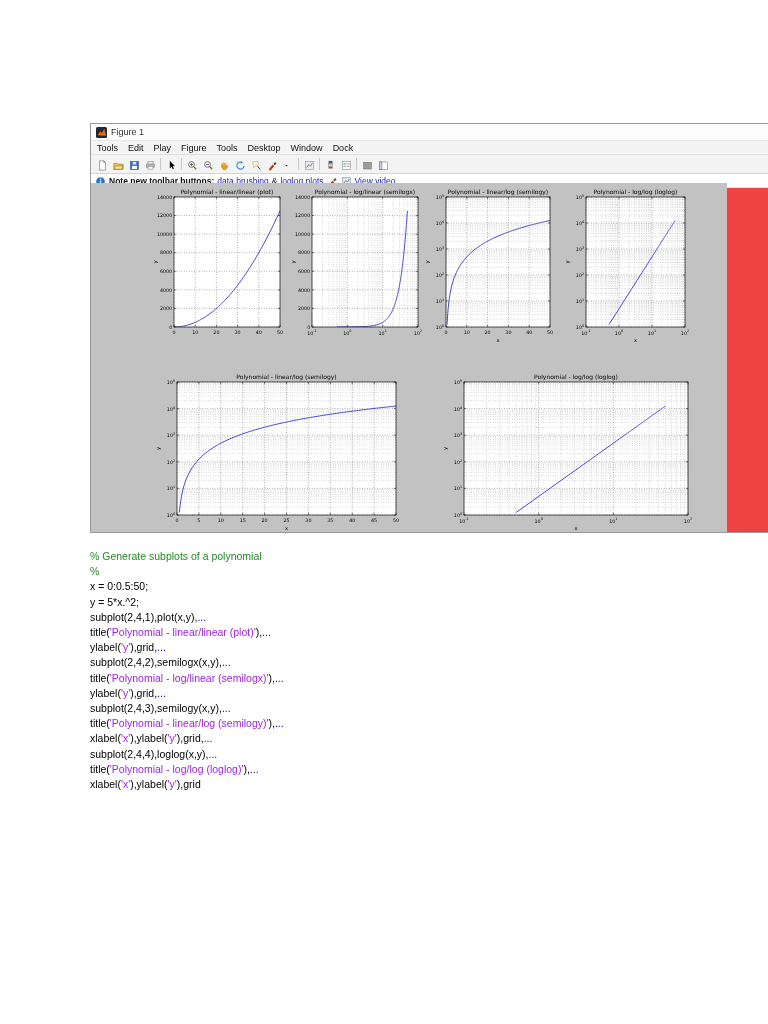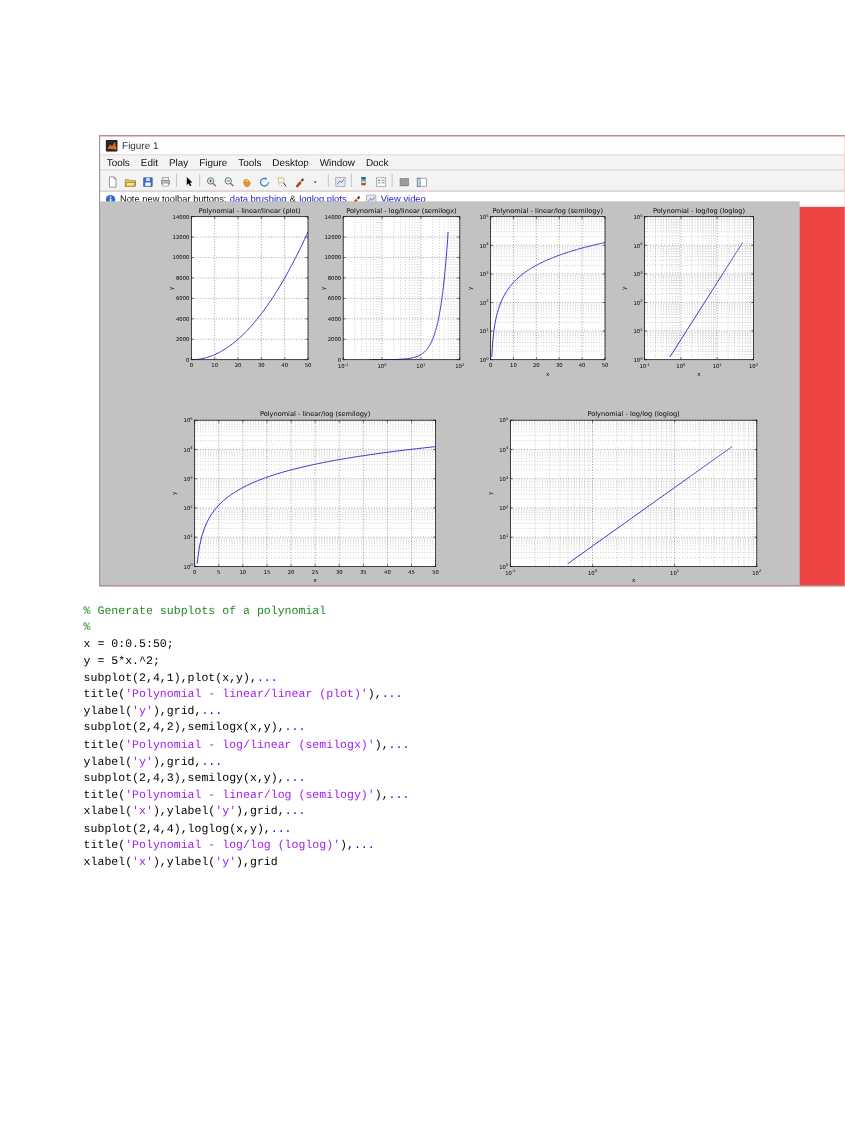--- a/index.html
+++ b/index.html
@@ -24,29 +24,29 @@
   .toolbar{height:18px;display:flex;align-items:center;padding:0 3px;background:#f3f3f3;
            border-top:1px solid #e0e0e0;border-bottom:1px solid #d4d4d4;position:relative}
   .tool{width:16px;height:15px;display:flex;align-items:center;justify-content:center}
   .sep{width:1px;height:12px;background:#c9c9c9;margin:0 2px}
   .dockbtn{position:absolute;right:-1px;top:1px;height:13px;background:#f2efda;
            border:1px solid #99976f;font-size:8px;color:#222;padding:4px 2px;
            display:flex;align-items:center;white-space:nowrap;overflow:hidden;max-width:31px}
 
   .infobar{height:13px;background:#ffffff;display:flex;align-items:center;gap:3px;
            padding:0 4px;font-size:8.5px;color:#111;border-bottom:1px solid #e4e4e4}
-  .infobar .note{font-weight:normal}
+  .infobar .note{font-weight:bold}
   .infobar .lnk{color:#1414c8;cursor:pointer}
   .mini-icon{display:inline-flex;width:11px;height:11px}
 
   .canvas{position:absolute;left:0;top:59px;width:636px;height:349px;background:#c2c2c2}
   .canvas svg{display:block}
   .canvas text{font-family:"DejaVu Sans","Liberation Sans",sans-serif}
 
-  #codeblock{position:absolute;left:76px;top:549px;font-family:Liberation Mono, monospace;
+  #codeblock{position:absolute;left:90px;top:549px;font-family:Liberation Sans, sans-serif;
              font-size:10.5px;line-height:15.2px;white-space:pre;color:#000}
   .tk-c{color:#228B22}
   .tk-s{color:#A020F0}
   .tk-d{color:#0000E6}
   .tk-k{color:#000}
 </style>
 </head>
 <body>
 
 <div id="window">

